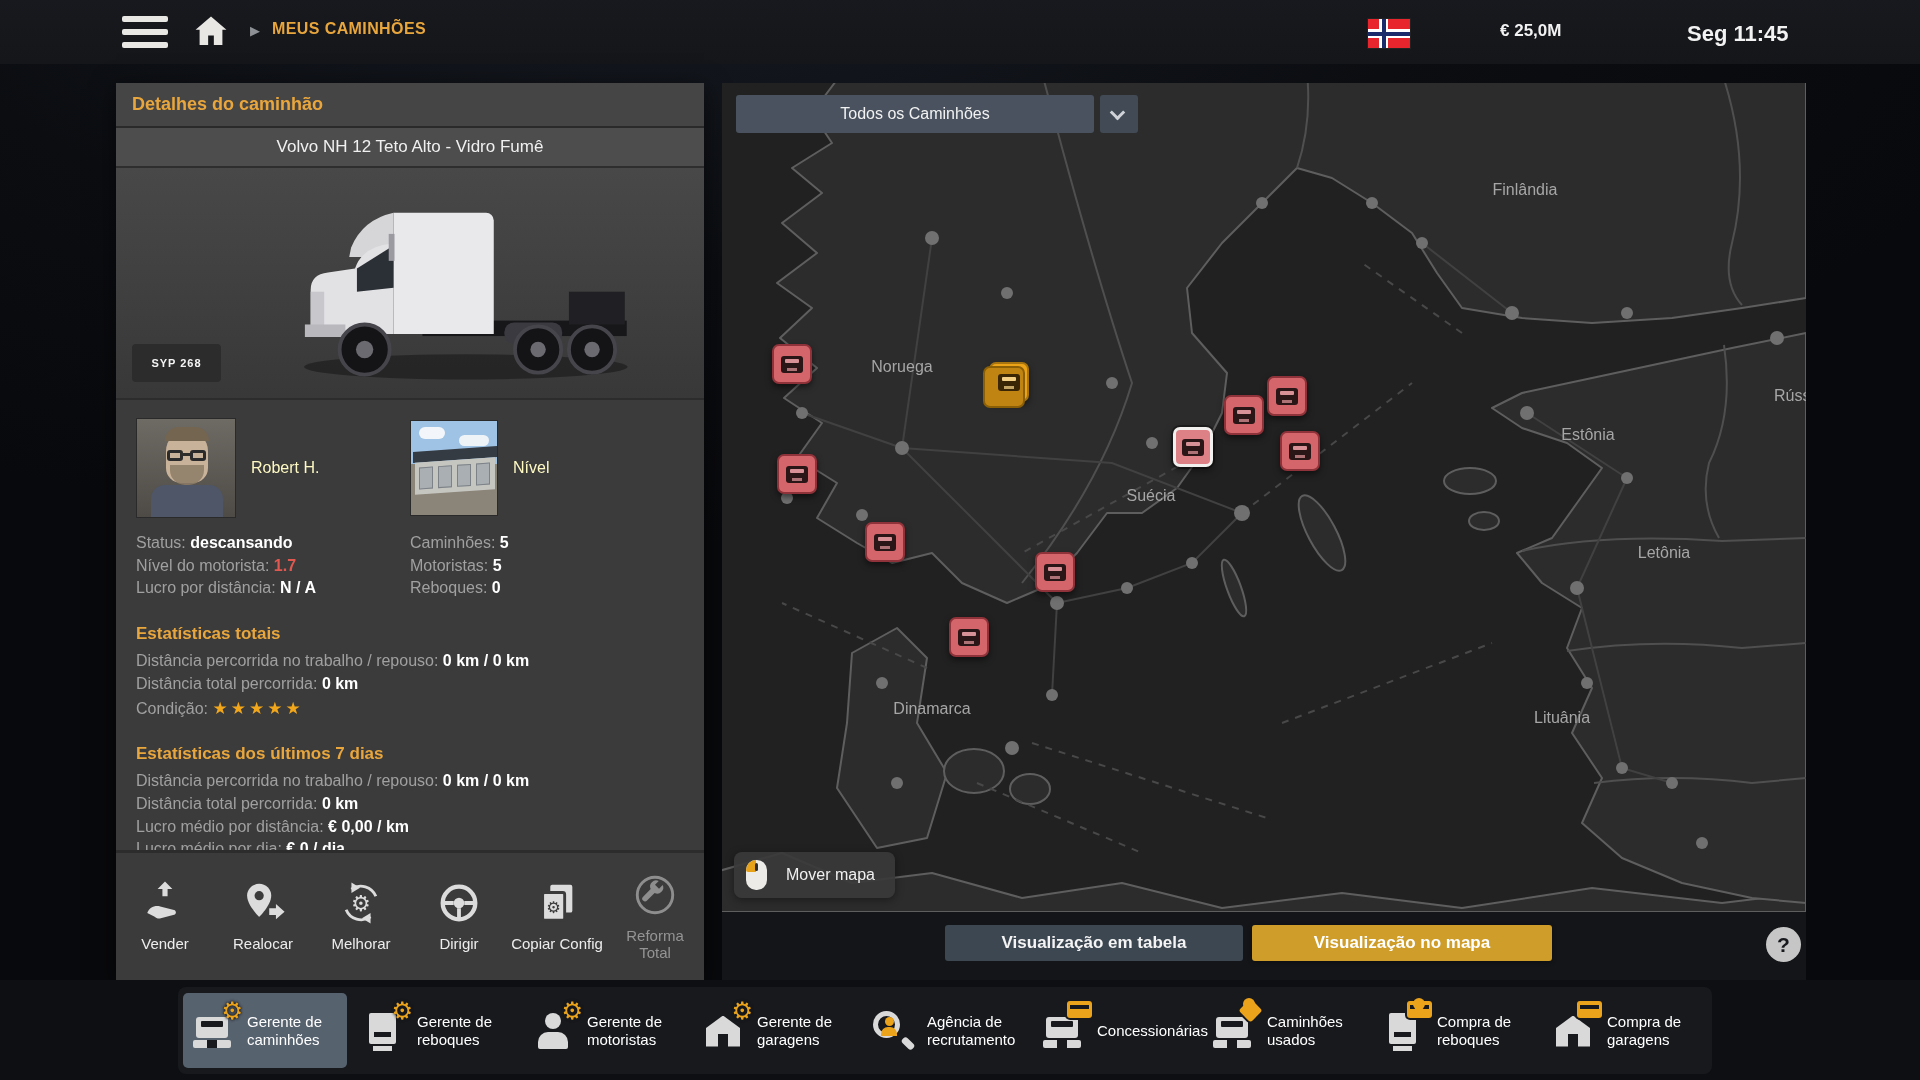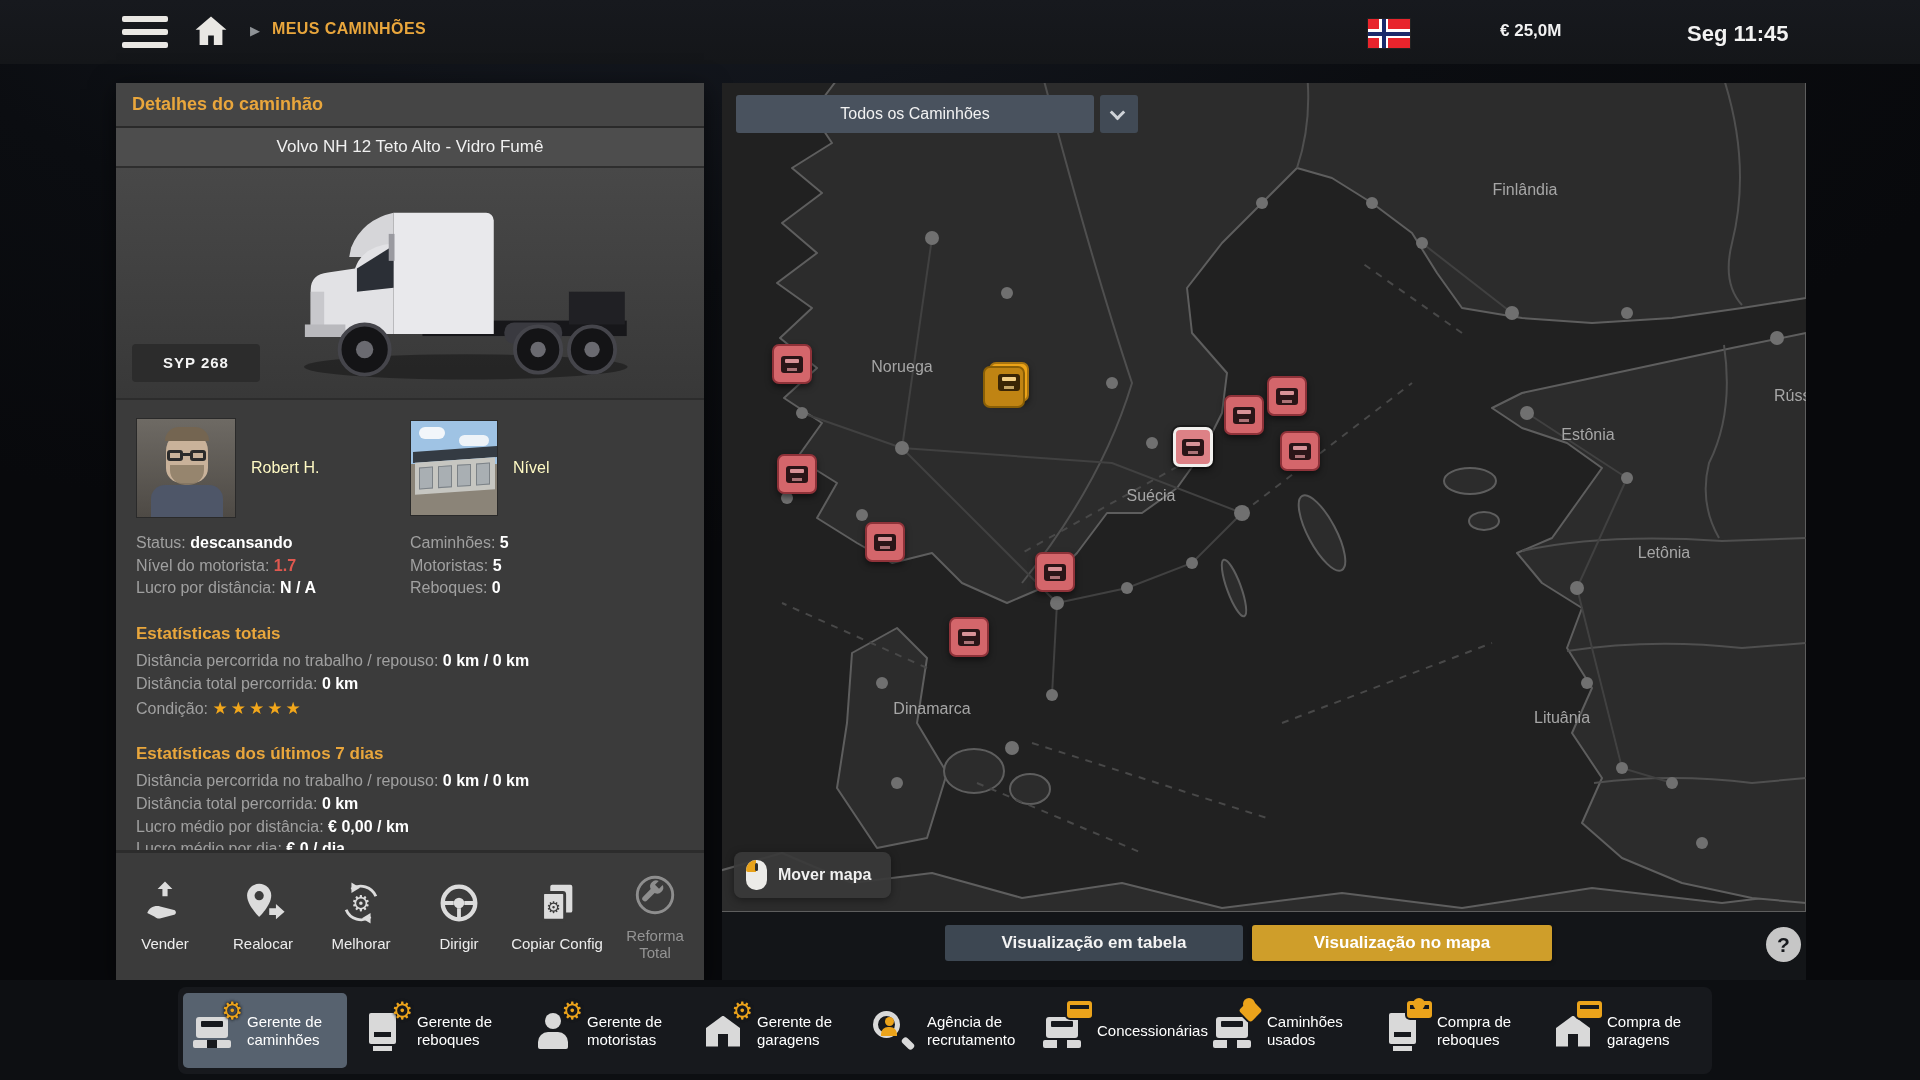--- a/index.html
+++ b/index.html
@@ -25,22 +25,22 @@
 
   
   .panel { position:absolute; left:116px; top:83px; width:588px; height:897px; background:#3b3b3b;
            box-shadow:0 6px 24px rgba(0,0,0,.55); }
   .panel-header { height:45px; background:#454545; border-bottom:2px solid #2a2a2a;
                   color:#e9a63c; font-size:18px; font-weight:bold; line-height:43px; padding-left:16px; }
   .truck-title { height:40px; background:#4d4d4d; border-bottom:2px solid #2e2e2e;
                  color:#f0f0f0; font-size:17px; font-weight:500; text-align:center; line-height:38px; }
   .truck-stagebox { position:relative; height:232px; background:linear-gradient(#484848, #383838); border-bottom:2px solid #2c2c2c; }
   .truck-img { position:absolute; left:130px; top:10px; width:430px; height:212px; }
-  .plate { position:absolute; left:16px; bottom:16px; width:128px; height:38px; background:#2c2c2c; border-radius:4px;
-           color:#f5f5f5; font-size:15px; font-weight:600; text-align:center; line-height:38px; letter-spacing:1px; }
+  .plate { position:absolute; left:16px; bottom:16px; width:89px; height:38px; background:#2c2c2c; border-radius:4px;
+           color:#f5f5f5; font-size:11px; font-weight:600; text-align:center; line-height:38px; letter-spacing:1px; }
 
   .people { display:flex; padding:18px 20px 0 20px; }
   .person { flex:1; display:flex; align-items:center; gap:15px; }
   .person-name { color:#fef9c3; font-size:16px; font-weight:500; }
 
   .photo-driver { position:relative; width:100px; height:100px; overflow:hidden; border:1px solid #2a2a2a;
                   background:linear-gradient(#6e6a64, #4e4a45); flex:0 0 auto; }
   .photo-driver i { position:absolute; }
   .av-body  { left:14px; top:66px; width:72px; height:36px; background:#4e5668; border-radius:14px 14px 0 0; }
   .av-head  { left:29px; top:12px; width:42px; height:52px; background:#c9b29a; border-radius:20px 20px 15px 15px; }
@@ -101,22 +101,22 @@
   .marker .gr { left:6px; bottom:2px; width:10px; height:3px; background:#d89297; opacity:.75; }
   .v-red { background:#d4666b; border:2px solid #8f3239; }
   .v-orange { background:#eca318; border:2px solid #a87410; }
   .v-orange::before { content:""; position:absolute; left:-8px; bottom:-8px; width:38px; height:38px;
                       background:#c08413; border:2px solid #8a5f06; border-radius:7px; z-index:-1; }
   .v-orange .mtruck { background:#3a2505; }
   .v-orange .ws, .v-orange .gr { background:#f3cf86; }
   .v-selected { background:#dd8186; border:3px solid #f2f0ee; box-shadow:0 0 0 2px rgba(0,0,0,.3), 0 3px 8px rgba(0,0,0,.5); }
 
   .move-map { position:absolute; left:12px; bottom:14px; height:46px; padding:0 20px 0 12px; border-radius:8px;
-              background:rgba(58,58,58,.92); display:flex; align-items:center; gap:11px; cursor:pointer;
-              color:#f0f0f0; font-size:16px; font-weight:700; box-shadow:0 2px 8px rgba(0,0,0,.4); }
+              background:rgba(58,58,58,.92); display:flex; align-items:center; gap:19px; cursor:pointer;
+              color:#f0f0f0; font-size:16px; font-weight:400; box-shadow:0 2px 8px rgba(0,0,0,.4); }
   .mouse { position:relative; width:21px; height:30px; background:#ecebe8; border-radius:10px; }
   .mouse i { position:absolute; display:block; }
   .mouse .mb { left:0; top:0; width:10px; height:12px; background:#e8a21a; border-radius:10px 0 0 2px; }
   .mouse .mw { left:9px; top:3px; width:3px; height:8px; background:#2e2e2e; border-radius:2px; }
 
   
   .under-map { position:absolute; left:722px; top:912px; width:1084px; height:68px; background:#131518; }
   .btn-table { position:absolute; left:223px; top:13px; width:298px; height:36px; background:#3d4752; border-radius:3px;
                color:#f4f4f4; font-size:17px; font-weight:bold; text-align:center; line-height:36px; cursor:pointer; }
   .btn-mapview { position:absolute; left:530px; top:13px; width:300px; height:36px; background:#cf9e2a; border-radius:3px;

